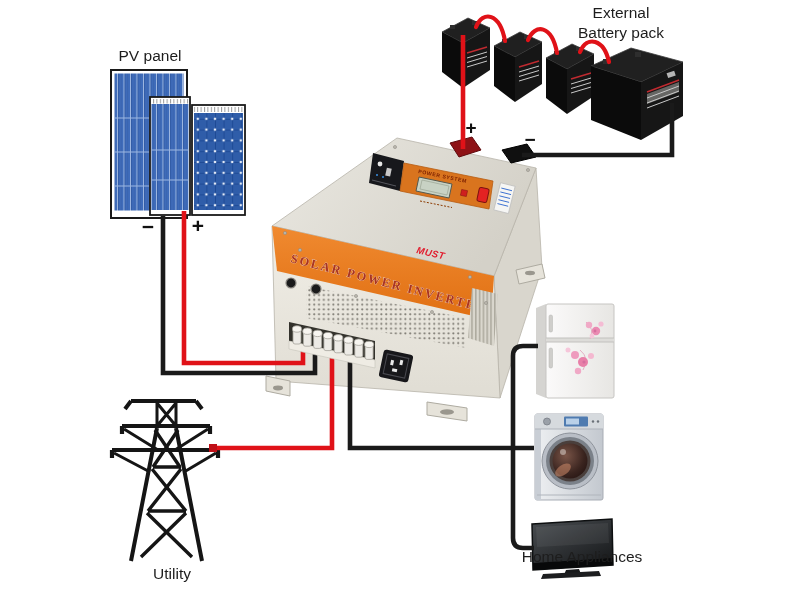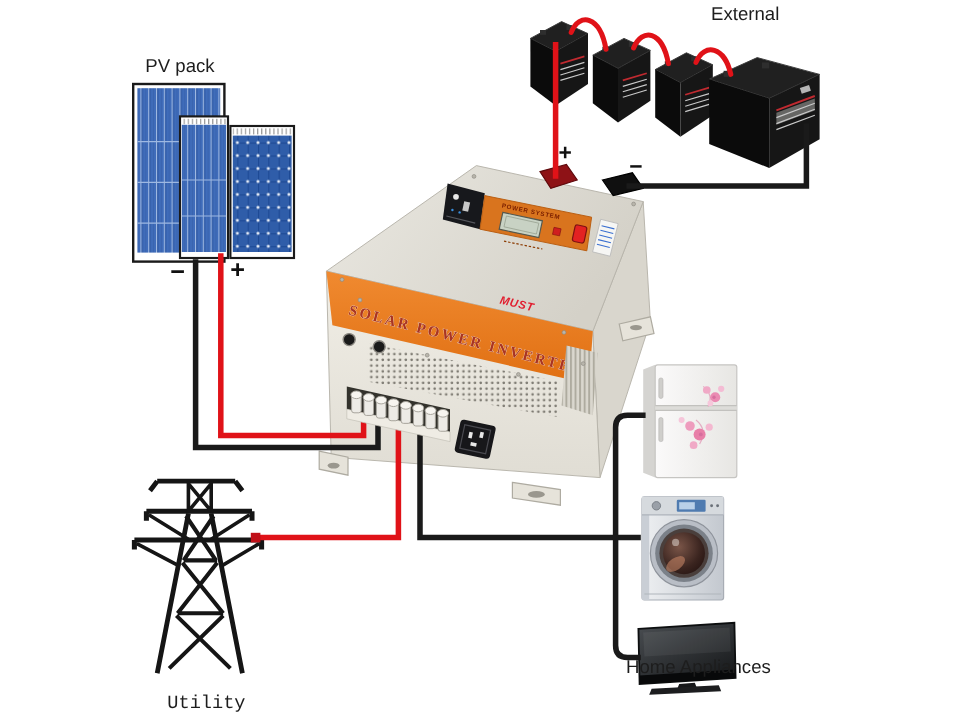--- a/index.html
+++ b/index.html
@@ -292,24 +292,25 @@
       <rect x="344.5" y="340" width="8" height="15" rx="2"></rect>
           <ellipse cx="348.5" cy="340" rx="4.6" ry="3.2" fill="#f7f5f0"></ellipse>
       <rect x="354.8" y="342.2" width="8" height="15" rx="2"></rect>
           <ellipse cx="358.8" cy="342.2" rx="4.6" ry="3.2" fill="#f7f5f0"></ellipse>
       <rect x="365.1" y="344.4" width="8" height="15" rx="2"></rect>
           <ellipse cx="369.1" cy="344.4" rx="4.6" ry="3.2" fill="#f7f5f0"></ellipse>
     </g>
   </g>
 </svg>
 
-<div class="lbl" style="left:104px;top:46px;width:92px;">PV pack</div>
+<div class="lbl" style="left:104px;top:46px;width:92px;">PV panel</div>
 <div class="lbl two-line" style="left:556px;top:3px;width:130px;">
   <div>External</div>
+  <div>Battery pack</div>
 </div>
-<div class="lbl" style="left:132px;top:576px;width:80px;font-family:Liberation Mono, monospace;">Utility</div>
+<div class="lbl" style="left:132px;top:564px;width:80px;">Utility</div>
 <div class="lbl" style="left:506px;top:547px;width:152px;">Home Appliances</div>
 
 <div class="mark" style="left:137px;top:215px;">−</div>
 <div class="mark" style="left:187px;top:214px;">+</div>
 <div class="mark" style="left:460px;top:117px;font-size:19px;">+</div>
 <div class="mark" style="left:519px;top:129px;font-size:19px;">−</div>
 </div>
 
 </body></html>

